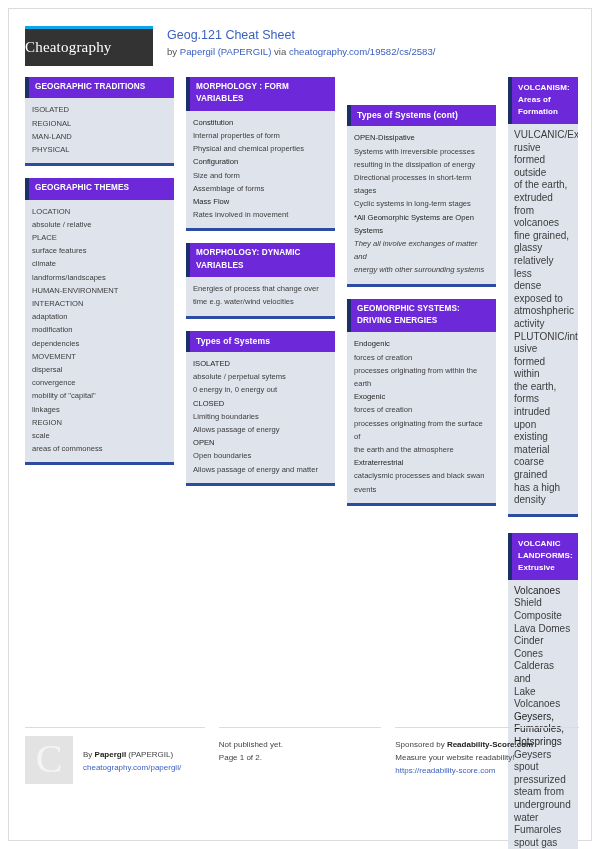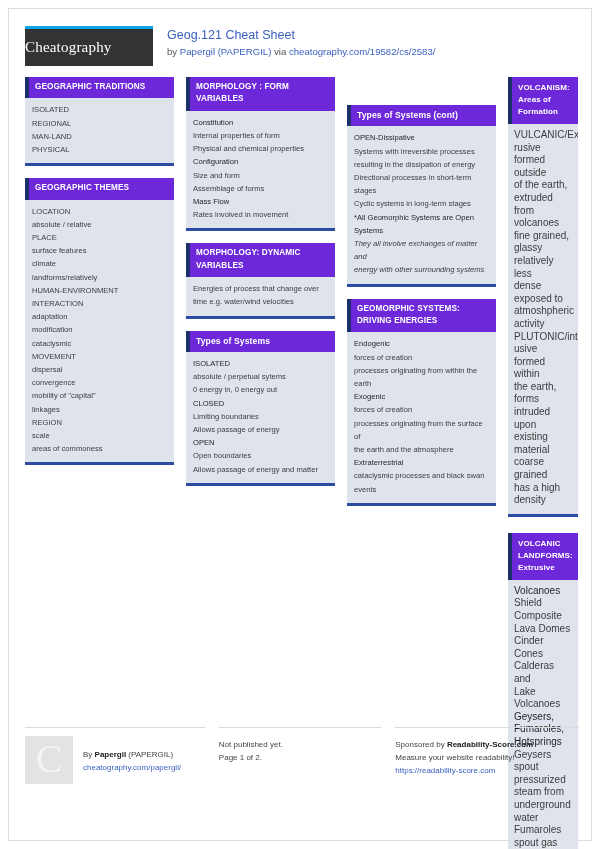--- a/index.html
+++ b/index.html
@@ -167,26 +167,26 @@
         </div>
       </div>
       <div class="card">
         <div class="card-head">GEOGRAPHIC THEMES</div>
         <div class="card-body">
           <div class="row">LOCATION</div>
           <div class="row">absolute / relative</div>
           <div class="row">PLACE</div>
           <div class="row">surface features</div>
           <div class="row">climate</div>
-          <div class="row">landforms/relatively</div>
+          <div class="row">landforms/landscapes</div>
           <div class="row">HUMAN-ENVIRONMENT</div>
           <div class="row">INTERACTION</div>
           <div class="row">adaptation</div>
           <div class="row">modification</div>
-          <div class="row">cataclysmic</div>
+          <div class="row">dependencies</div>
           <div class="row">MOVEMENT</div>
           <div class="row">dispersal</div>
           <div class="row">convergence</div>
           <div class="row">mobility of "capital"</div>
           <div class="row">linkages</div>
           <div class="row">REGION</div>
           <div class="row">scale</div>
           <div class="row">areas of commoness</div>
         </div>
       </div>

